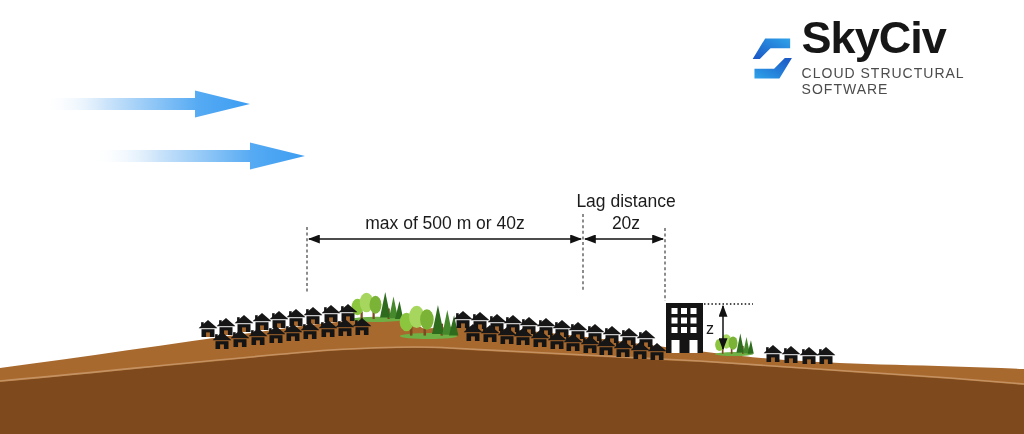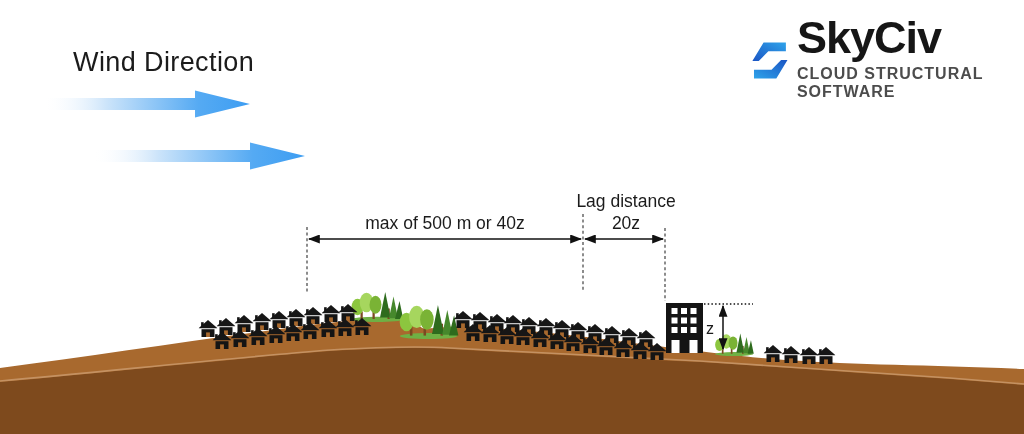--- a/index.html
+++ b/index.html
@@ -3,31 +3,30 @@
 <meta charset="utf-8">
 <style>
   html,body{margin:0;padding:0;background:#ffffff;}
   .stage{position:relative;width:1024px;height:434px;overflow:hidden;background:#ffffff;
          font-family:"Liberation Sans",sans-serif;}
   .wind-label{position:absolute;left:73px;top:47px;font-size:27px;letter-spacing:.4px;color:#1b1b1b;}
   .wind-arrow{position:absolute;}
   .logo{position:absolute;left:750px;top:12px;display:flex;align-items:center;gap:7px;}
   .logo-mark{width:51px;height:65px;margin-top:9px;}
   .logo-name{font-weight:bold;font-size:45px;line-height:1.15;letter-spacing:-1px;color:#161616;}
-  .logo-tagline{font-size:16px;letter-spacing:1px;color:#4c4c4c;margin-top:1px;font-weight:bold;}
+  .logo-tagline{font-size:14px;letter-spacing:1px;color:#4c4c4c;margin-top:1px;}
   #scene{position:absolute;left:0;top:0;}
   text.dim{font-family:"Liberation Sans",sans-serif;font-size:17.5px;fill:#1b1b1b;}
   text.zdim{font-family:"Liberation Sans",sans-serif;font-size:16px;fill:#1b1b1b;}
 </style>
 </head>
 <body>
 
 <div class="stage">
 
-  <div class="wind-label">Wind Direction</div>
 
   <svg class="wind-arrow" style="left:45px;top:90px" width="206" height="28">
     <defs>
       <linearGradient id="wg1" x1="0" y1="0" x2="1" y2="0">
         <stop offset="0" stop-color="#ffffff" stop-opacity="0.1"></stop>
         <stop offset="0.3" stop-color="#cce4fa"></stop>
         <stop offset="0.75" stop-color="#55aaf3"></stop>
         <stop offset="1" stop-color="#3d9df2"></stop>
       </linearGradient>
     </defs>

